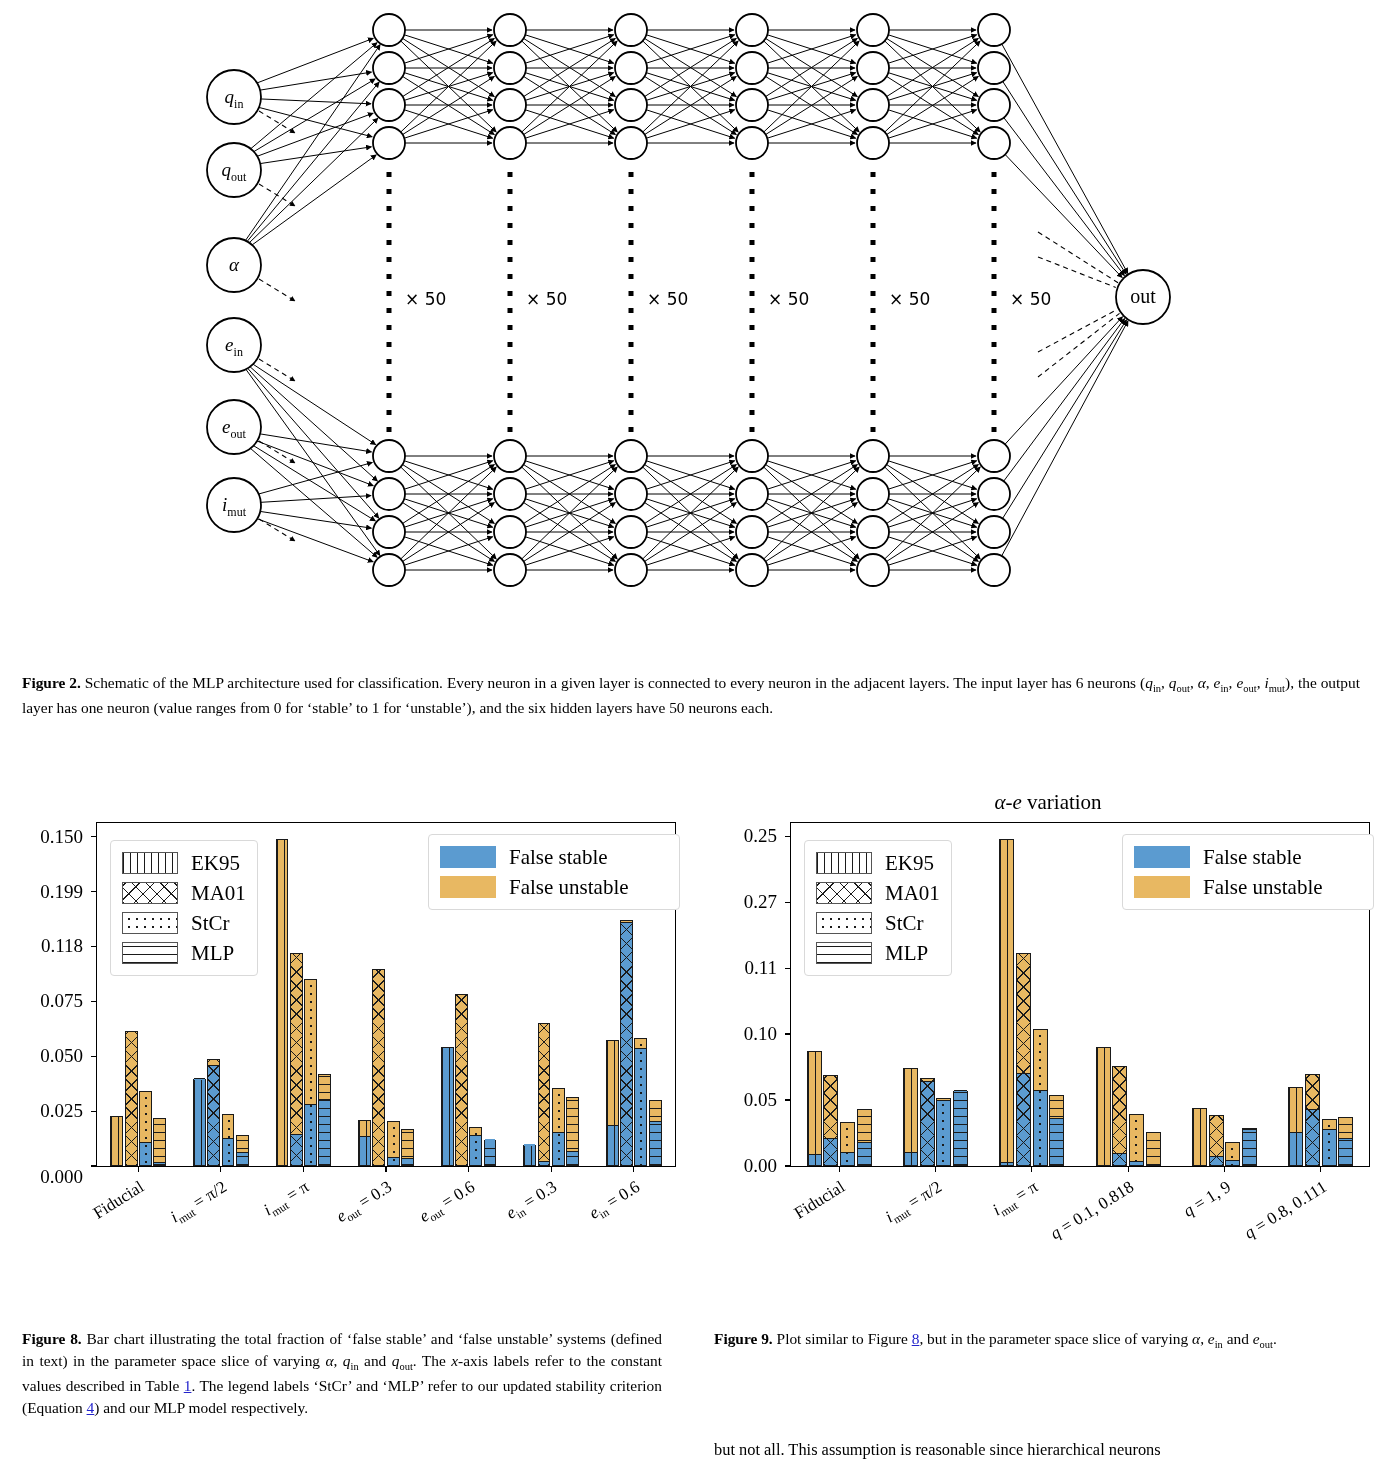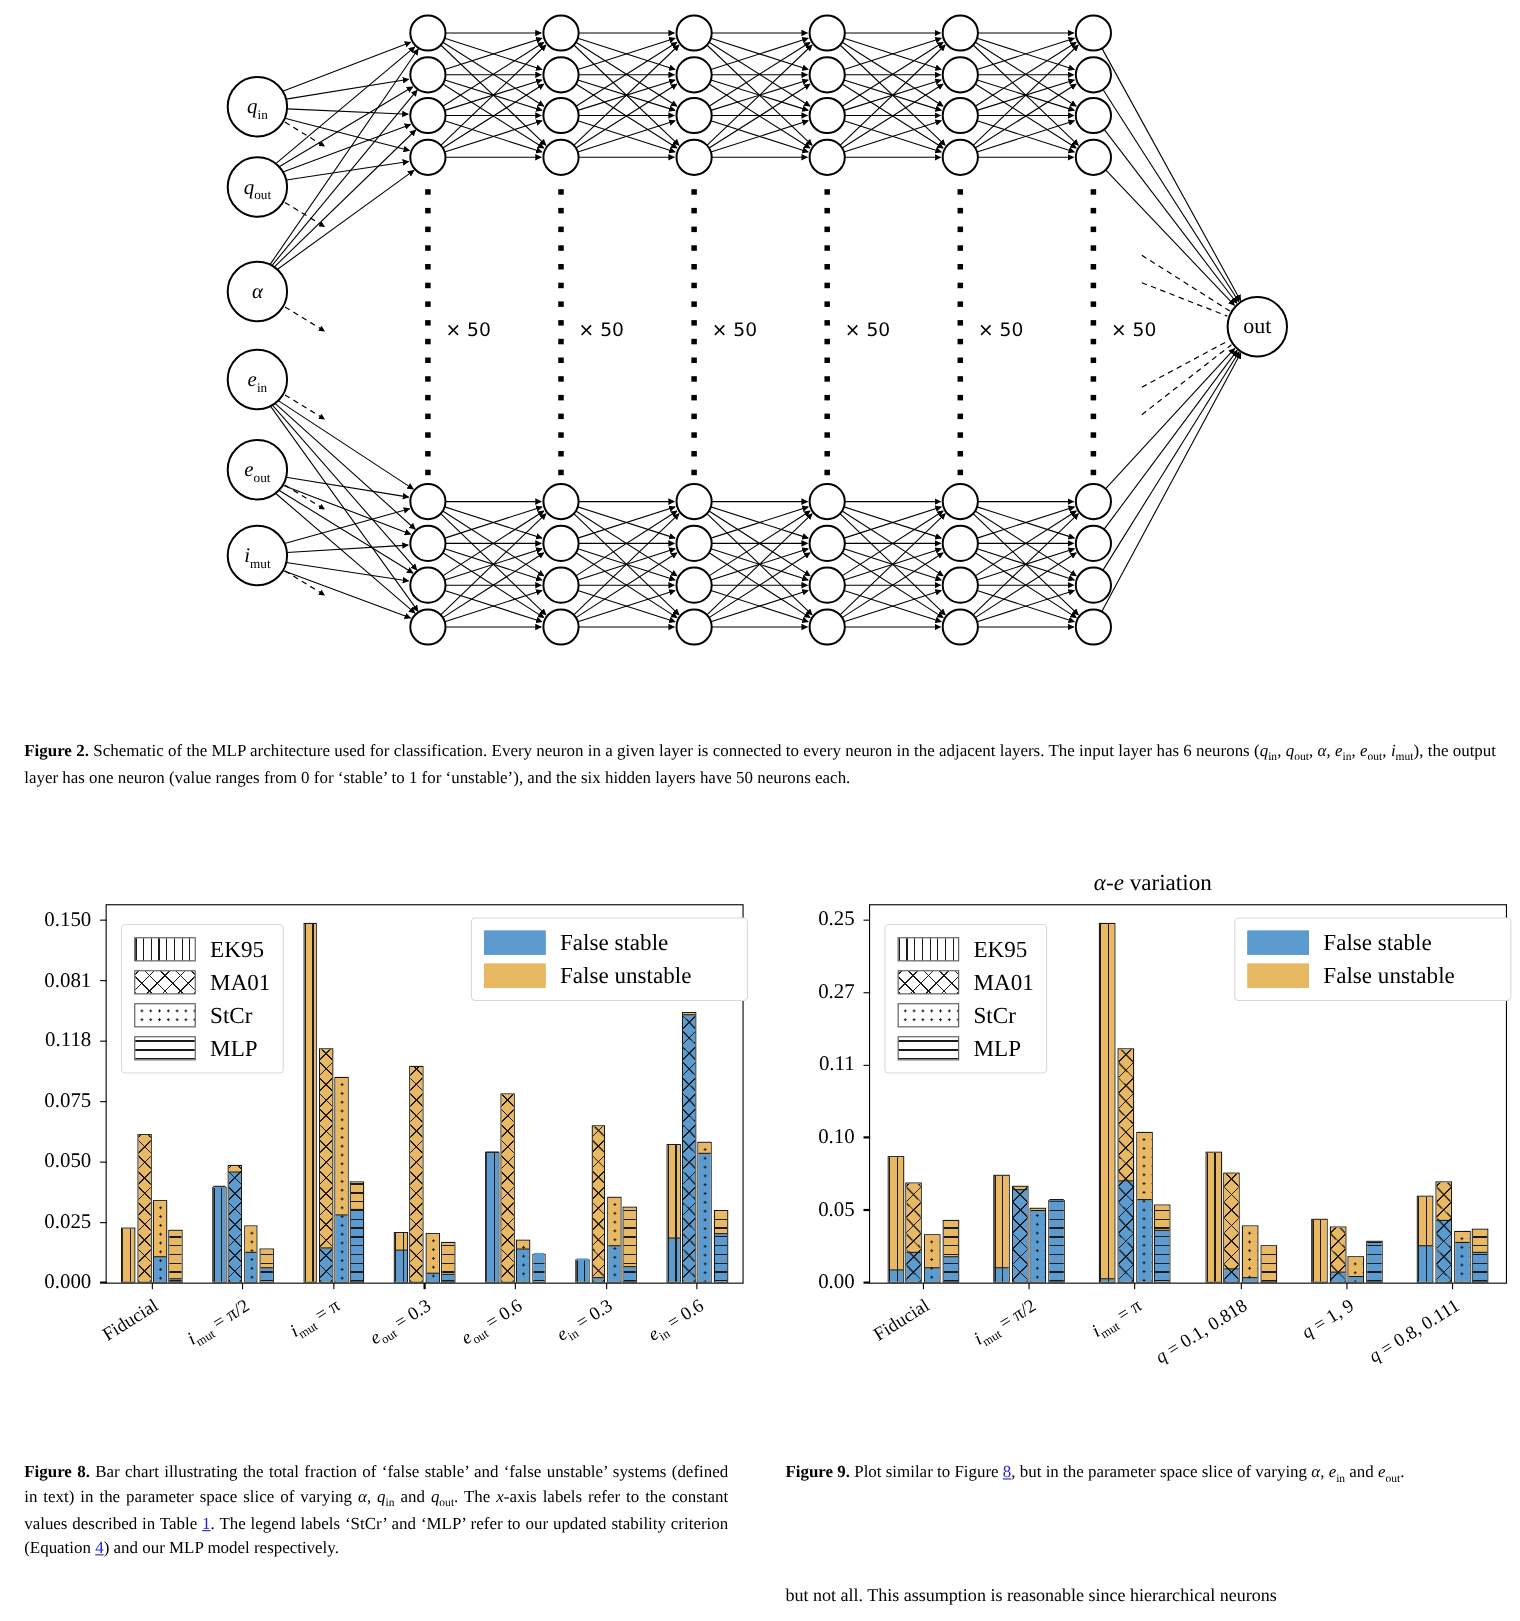--- a/index.html
+++ b/index.html
@@ -523,31 +523,31 @@
     Schematic of the MLP architecture used for classification. Every neuron in a given layer is connected to every neuron in the adjacent layers. The input
     layer has 6 neurons (<span class="mvar">q</span><sub>in</sub>, <span class="mvar">q</span><sub>out</sub>, <span class="mvar">α</span>, <span class="mvar">e</span><sub>in</sub>, <span class="mvar">e</span><sub>out</sub>, <span class="mvar">i</span><sub>mut</sub>), the output layer has one neuron (value ranges from 0 for ‘stable’ to 1 for ‘unstable’), and the six hidden layers
     have 50 neurons each.
   </span>
 </div>
 
 <div id="fig8-wrap" class="chart-wrap">
 
   <div id="fig8-plot" class="plot-area">
       <div class="ytick-mark" style="left: -6px; top: 342.4px;"></div>
-      <div class="ytick-label" style="right: 592px; top: 343px;">0.000</div>
+      <div class="ytick-label" style="right: 592px; top: 354px;">0.000</div>
       <div class="ytick-mark" style="left: -6px; top: 287.52px;"></div>
       <div class="ytick-label" style="right: 592px; top: 288.12px;">0.025</div>
       <div class="ytick-mark" style="left: -6px; top: 232.64px;"></div>
       <div class="ytick-label" style="right: 592px; top: 233.24px;">0.050</div>
       <div class="ytick-mark" style="left: -6px; top: 177.76px;"></div>
       <div class="ytick-label" style="right: 592px; top: 178.36px; margin-left: 27px;">0.075</div>
       <div class="ytick-mark" style="left: -6px; top: 122.88px;"></div>
       <div class="ytick-label" style="right: 592px; top: 123.48px;">0.118</div>
       <div class="ytick-mark" style="left: -6px; top: 68px;"></div>
-      <div class="ytick-label" style="right: 592px; top: 68.6px;">0.081</div>
+      <div class="ytick-label" style="right: 592px; top: 68.6px;">0.199</div>
       <div class="ytick-mark" style="left: -6px; top: 13.12px;"></div>
       <div class="ytick-label" style="right: 592px; top: 13.72px;">0.150</div>
       <div class="xtick-mark" style="left: 40.6857px; top: 343px;"></div>
       <div class="bar" style="left: 13.4591px; width: 12.7986px; height: 49.831px;">
         <div class="seg yellow" style="bottom: 0px; height: 100%;"></div>
         <div class="hatch h-vert"></div>
       </div>
       <div class="bar" style="left: 27.744px; width: 12.7986px; height: 134.566px;">
         <div class="seg yellow" style="bottom: 0px; height: 100%;"></div>
         <div class="hatch h-cross"></div>

